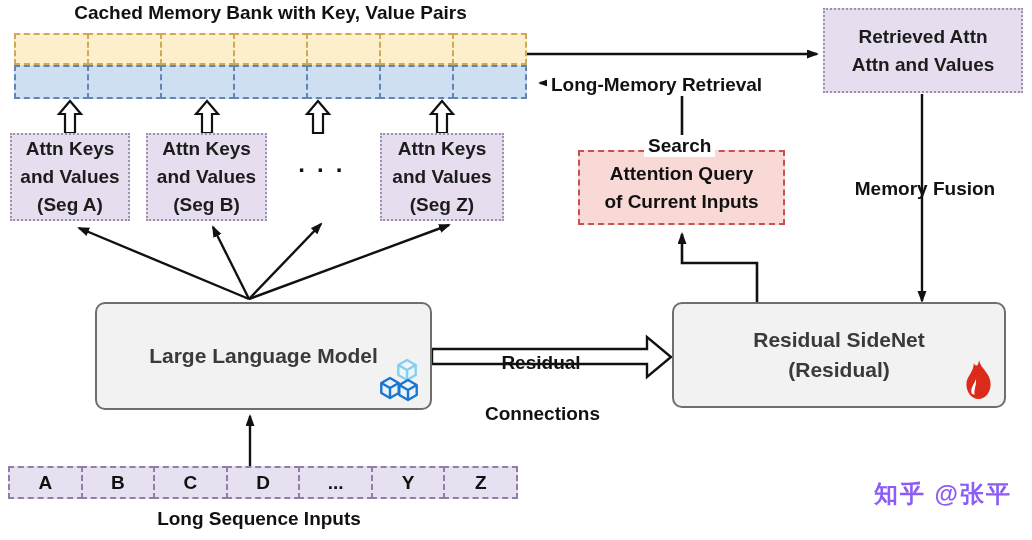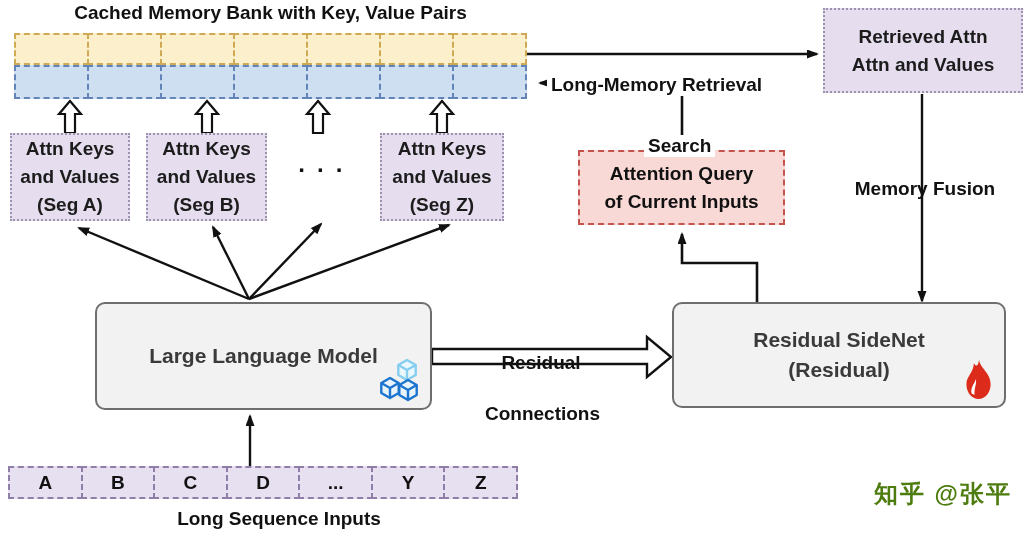--- a/index.html
+++ b/index.html
@@ -46,23 +46,23 @@
   .lbl-retrieval{left:547px;top:42px;}
   .lbl-search{left:644px;top:103px;}
   .lbl-fusion{left:845px;top:146px;width:160px;text-align:center;}
   .lbl-residual{left:480px;top:320px;width:122px;text-align:center;}
   .lbl-connections{left:470px;top:371px;width:145px;text-align:center;}
 
   .seq-row{left:8px;top:466px;width:510px;height:33px;display:flex;}
   .seq-cell{flex:1 1 0;box-sizing:border-box;background:#E7E0F1;border:2px dashed #8F7EA8;
             margin-left:-2px;display:flex;align-items:center;justify-content:center;font-size:19px;}
   .seq-cell:first-child{margin-left:0;}
-  .seq-label{left:24px;top:508px;width:510px;text-align:center;font-size:19px;}
+  .seq-label{left:4px;top:508px;width:510px;text-align:center;font-size:19px;}
 
-  .watermark{right:20px;bottom:30px;font-size:24px;color:#4d7c0f;font-weight:bold;letter-spacing:2px;}
+  .watermark{right:20px;bottom:30px;font-size:24px;color:#8b5cf6;font-weight:bold;letter-spacing:2px;}
 </style>
 </head>
 <body>
 
 <div class="canvas">
 
   <svg class="layer">
     <defs>
       <marker id="ah" markerUnits="userSpaceOnUse" markerWidth="14" markerHeight="12" refX="10" refY="4.5" orient="auto">
         <path d="M0,0 L12,4.5 L0,9 Z" fill="#111"></path>

